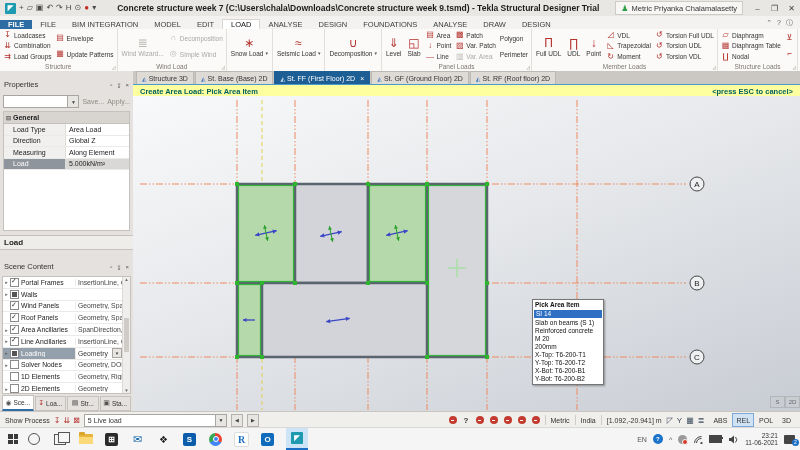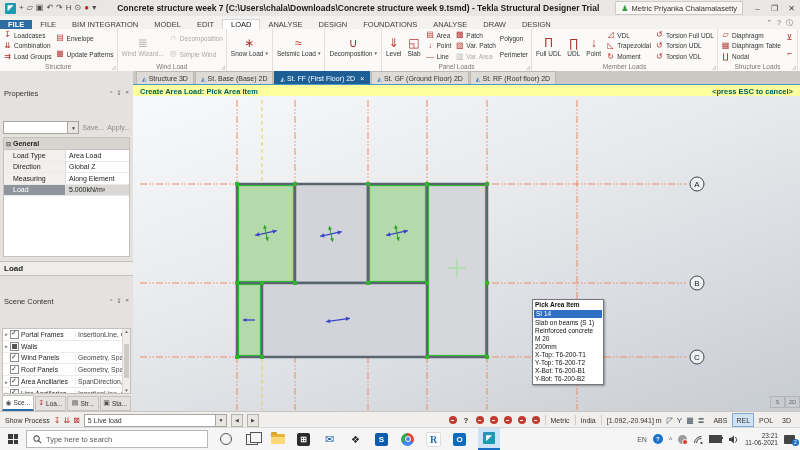--- a/index.html
+++ b/index.html
@@ -67,21 +67,21 @@
   .doctab .close{margin-left:3px;font-size:7px}
 
   
   .cmdbar{position:absolute;top:84px;left:133px;right:0;height:12px;background:#feff9e;
           border-top:1px solid #4a9bc9;display:flex;justify-content:space-between;
           align-items:center;font-size:7.5px;font-weight:bold;color:#00615e;padding:0 7px}
 
   
   .leftdock{position:absolute;left:0;top:71px;width:133px;bottom:38px;background:#e4e1de;
             border-right:1px solid #b9b6b2;display:flex;flex-direction:column}
-  .panel-h{height:13px;display:flex;align-items:flex-start;padding:18px 4px;font-size:7.5px;color:#333;flex:none}
+  .panel-h{height:13px;display:flex;align-items:flex-end;padding:5px 4px;font-size:7.5px;color:#333;flex:none}
   .ph-icons{margin-left:auto;display:flex;gap:4px;font-size:6px;color:#555}
   .prop-combo{display:flex;gap:3px;padding:1px 3px;align-items:center;flex:none}
   .combo{flex:1;height:11px;background:#fff;border:1px solid #a9a6a2;display:flex;align-items:center;justify-content:flex-end}
   .combo .dd{width:10px;height:100%;background:#e8e6e3;border-left:1px solid #a9a6a2;
              display:flex;align-items:center;justify-content:center;font-size:5px;color:#444}
   .linkbtn{font-size:7px;color:#8f8b86}
   .pgrid{margin:2px 3px 0 3px;background:#fff;border:1px solid #c5c2be;height:118px;
          font-size:7px;flex:none;overflow:hidden}
   .psec{background:#d8d5d1;font-weight:bold;display:flex;height:11px;align-items:center;
         padding-left:2px;gap:2px;border-bottom:1px solid #c5c2be}
@@ -860,27 +860,20 @@
 
   <div class="taskbar">
     <span class="tb-start">
       <span class="winlogo">
           <i></i>
           <i></i>
           <i></i>
           <i></i>
         </span>
     </span>
-    <span class="tb-search">
-      <svg width="9" height="9" viewBox="0 0 10 10">
-          <circle cx="4" cy="4" r="3" fill="none" stroke="#555" stroke-width="1.2"></circle>
-          <line x1="6.2" y1="6.2" x2="9" y2="9" stroke="#555" stroke-width="1.2"></line>
-        </svg>
-      <span>Type here to search</span>
-    </span>
     <span class="tb-icons">
       <span class="ai">
           <span class="o-ring"></span>
         </span>
       <span class="ai">
           <span class="tview"></span>
         </span>
       <span class="ai">
           <span class="fol"></span>
         </span>

